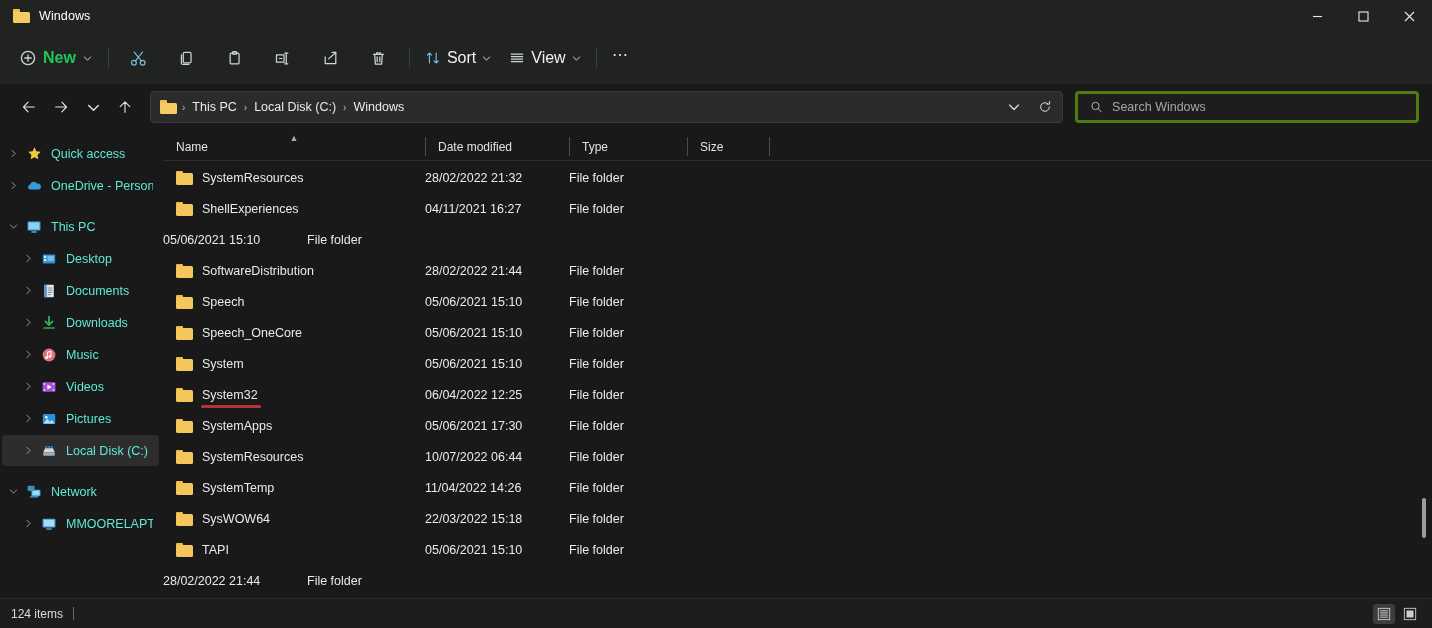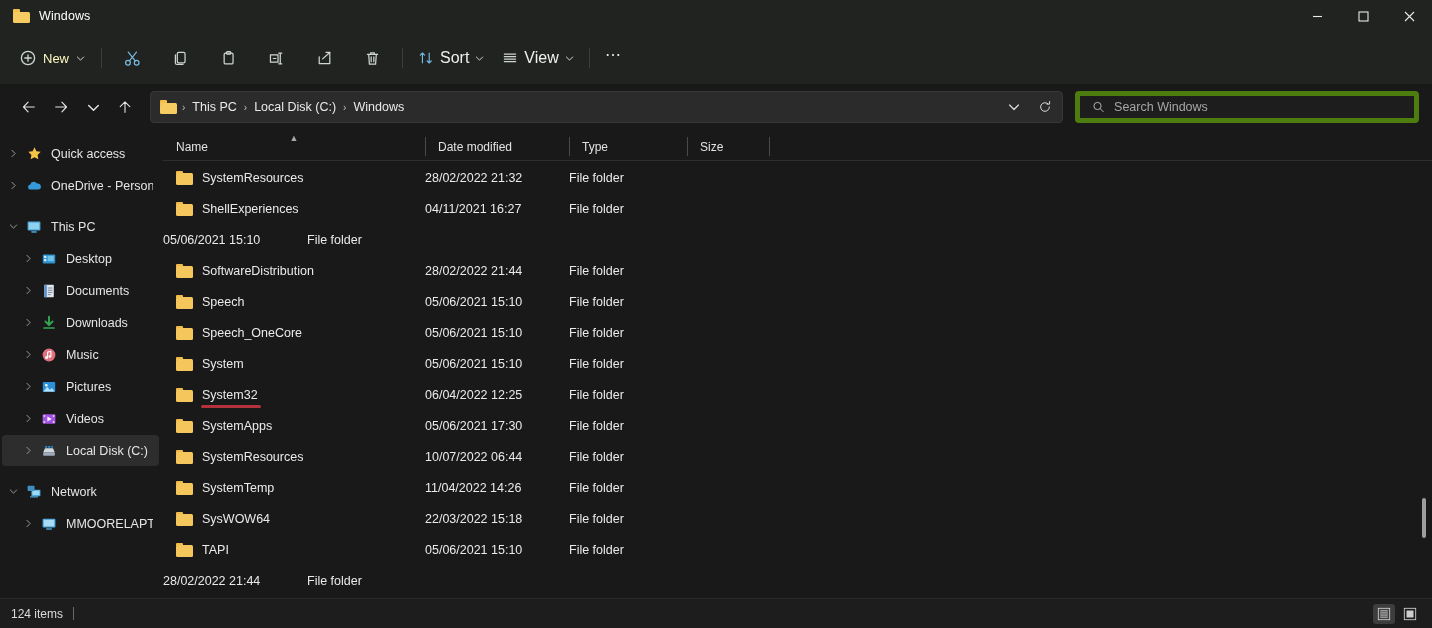--- a/index.html
+++ b/index.html
@@ -50,21 +50,21 @@
     height: 52px; flex: 0 0 52px;
     background: #202320;
     display: flex; align-items: center;
     padding-left: 13px; gap: 0px;
   }
   .tb-new {
     display:flex; align-items:center; gap:7px;
     height:32px; padding:0 10px 0 7px; border-radius:4px;
     cursor:default;
   }
-  .tb-new-label { font-size:13px; color:#fef9c3; font-weight:400; }
+  .tb-new-label { font-size:16px; color:#22c55e; font-weight:700; }
   .tb-btn {
     width:46px; height:32px; display:flex; align-items:center; justify-content:center;
     border-radius:4px; margin:0 1px;
   }
   .tb-sep { width:1px; height:20px; background:#3b3f3b; margin:0 6px; }
   .tb-group {
     display:flex; align-items:center; gap:6px;
     height:32px; padding:0 9px; border-radius:4px;
   }
   .tb-group-label { font-size:16px; color:#f0f0f0; }
@@ -104,21 +104,21 @@
   .crumb-drop {
     width:30px; height:30px; display:flex; align-items:center; justify-content:center;
     color:#d8d8d8;
   }
   .refresh-btn {
     width:32px; height:30px; display:flex; align-items:center; justify-content:center;
     color:#e0e0e0; margin-right:1px;
   }
   .searchbox {
     flex:0 0 344px; height:32px; margin-left:12px;
-    background:#1d1d1d; border:5px solid #4d7c0f; border-radius:4px;
+    background:#1d1d1d; border:3px solid #4d7c0f; border-radius:4px;
     display:flex; align-items:center; padding-left:12px; gap:9px;
   }
   .searchbox input {
     background:transparent; border:none; outline:none;
     color:#d8d8d8; font-size:12.5px; font-family:"Liberation Sans", sans-serif;
     width:100%;
   }
   .searchbox input::placeholder { color:#a6a6a6; }
 
   
@@ -133,21 +133,21 @@
     height:31px; display:flex; align-items:center;
     padding-right:6px; border-radius:4px; margin:0 4px 1px 2px;
     white-space:nowrap;
   }
   .nav-item.selected { background:#2d2d2d; }
   .nav-twisty {
     width:22px; flex:0 0 22px; display:flex; align-items:center; justify-content:center;
     color:#9a9a9a;
   }
   .nav-icon { width:20px; flex:0 0 20px; display:flex; align-items:center; justify-content:center; margin-right:7px; }
-  .nav-label { font-size:12.5px; color:#e5e5e5; overflow:hidden; text-overflow:clip; }
+  .nav-label { font-size:12.5px; color:#5eead4; overflow:hidden; text-overflow:clip; }
   .lvl1 { padding-left:0px; }
   .lvl2 { padding-left:15px; }
   .nav-gap { height:9px; }
 
   
   .filepane { flex:1 1 auto; display:flex; flex-direction:column; min-width:0; position:relative; }
   .colhead {
     height:28px; flex:0 0 28px; display:flex; align-items:stretch;
     border-bottom:1px solid #2e2e2e; margin-top:3px;
   }
@@ -503,47 +503,47 @@
       </div>
 
       <div class="nav-item lvl2">
         <span class="nav-twisty">
           <svg width="9" height="9" viewBox="0 0 10 10">
               <path d="M3.3 1.5 L6.8 5 L3.3 8.5" fill="none" stroke="currentColor" stroke-width="1.1" stroke-linecap="round" stroke-linejoin="round"></path>
             </svg>
         </span>
         <span class="nav-icon">
           <svg width="16" height="16" viewBox="0 0 16 16">
-              <rect x="1.8" y="3" width="12.4" height="10" rx="1" fill="#2b90d9"></rect>
-              <circle cx="5.3" cy="6.3" r="1.3" fill="#ffffff"></circle>
-              <path d="M2.4 12.4 L6.2 7.8 L9 10.9 L10.8 9 L13.6 12.4 Z" fill="#b7e2f6"></path>
-            </svg>
-        </span>
-        <span class="nav-label">Pictures</span>
-      </div>
-
-      <div class="nav-item lvl2">
-        <span class="nav-twisty">
-          <svg width="9" height="9" viewBox="0 0 10 10">
-              <path d="M3.3 1.5 L6.8 5 L3.3 8.5" fill="none" stroke="currentColor" stroke-width="1.1" stroke-linecap="round" stroke-linejoin="round"></path>
-            </svg>
-        </span>
-        <span class="nav-icon">
-          <svg width="16" height="16" viewBox="0 0 16 16">
               <rect x="1.6" y="3.2" width="12.8" height="9.6" rx="1" fill="#a452e0"></rect>
               <rect x="2.6" y="4.2" width="1.6" height="1.6" fill="#f0ddfb"></rect>
               <rect x="2.6" y="10.2" width="1.6" height="1.6" fill="#f0ddfb"></rect>
               <rect x="11.8" y="4.2" width="1.6" height="1.6" fill="#f0ddfb"></rect>
               <rect x="11.8" y="10.2" width="1.6" height="1.6" fill="#f0ddfb"></rect>
               <path d="M6.4 5.6 L10.6 8 L6.4 10.4 Z" fill="#ffffff"></path>
             </svg>
         </span>
         <span class="nav-label">Videos</span>
       </div>
 
+      <div class="nav-item lvl2">
+        <span class="nav-twisty">
+          <svg width="9" height="9" viewBox="0 0 10 10">
+              <path d="M3.3 1.5 L6.8 5 L3.3 8.5" fill="none" stroke="currentColor" stroke-width="1.1" stroke-linecap="round" stroke-linejoin="round"></path>
+            </svg>
+        </span>
+        <span class="nav-icon">
+          <svg width="16" height="16" viewBox="0 0 16 16">
+              <rect x="1.8" y="3" width="12.4" height="10" rx="1" fill="#2b90d9"></rect>
+              <circle cx="5.3" cy="6.3" r="1.3" fill="#ffffff"></circle>
+              <path d="M2.4 12.4 L6.2 7.8 L9 10.9 L10.8 9 L13.6 12.4 Z" fill="#b7e2f6"></path>
+            </svg>
+        </span>
+        <span class="nav-label">Pictures</span>
+      </div>
+
       <div class="nav-item lvl2 selected">
         <span class="nav-twisty">
           <svg width="9" height="9" viewBox="0 0 10 10">
               <path d="M3.3 1.5 L6.8 5 L3.3 8.5" fill="none" stroke="currentColor" stroke-width="1.1" stroke-linecap="round" stroke-linejoin="round"></path>
             </svg>
         </span>
         <span class="nav-icon">
           <svg width="16" height="16" viewBox="0 0 16 16">
               <path d="M2.2 9.6 L4 5.2 H12 L13.8 9.6 Z" fill="#cfd8e0"></path>
               <rect x="2.2" y="9.4" width="11.6" height="3.4" rx="0.8" fill="#9facb9"></rect>

